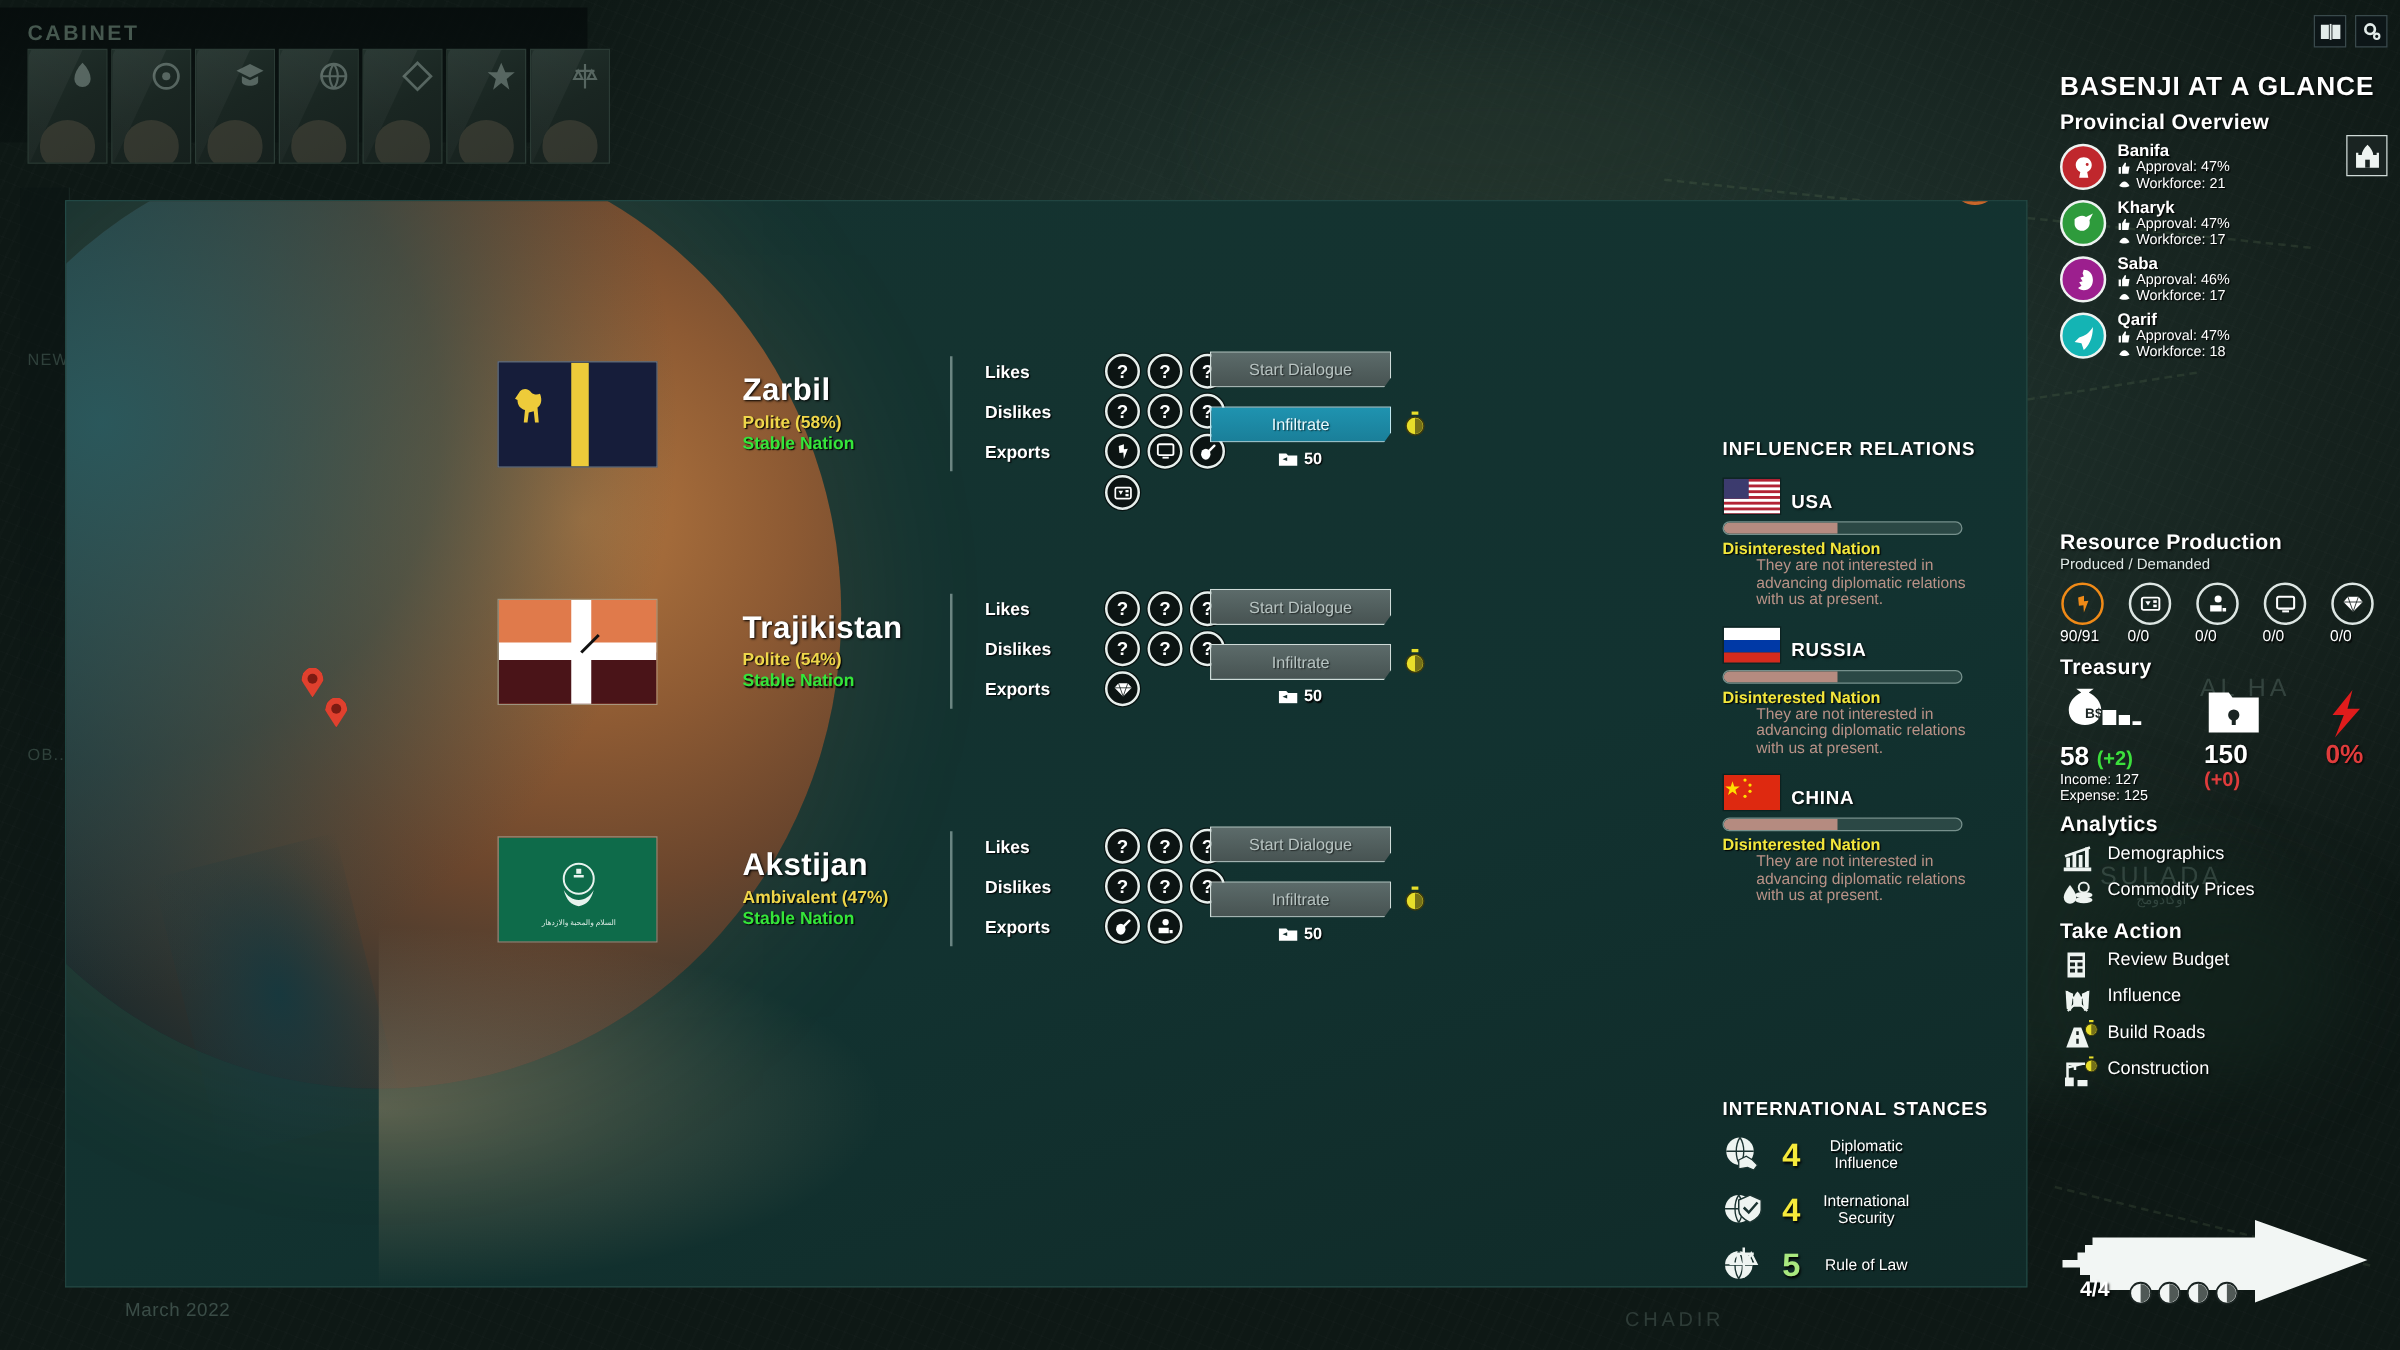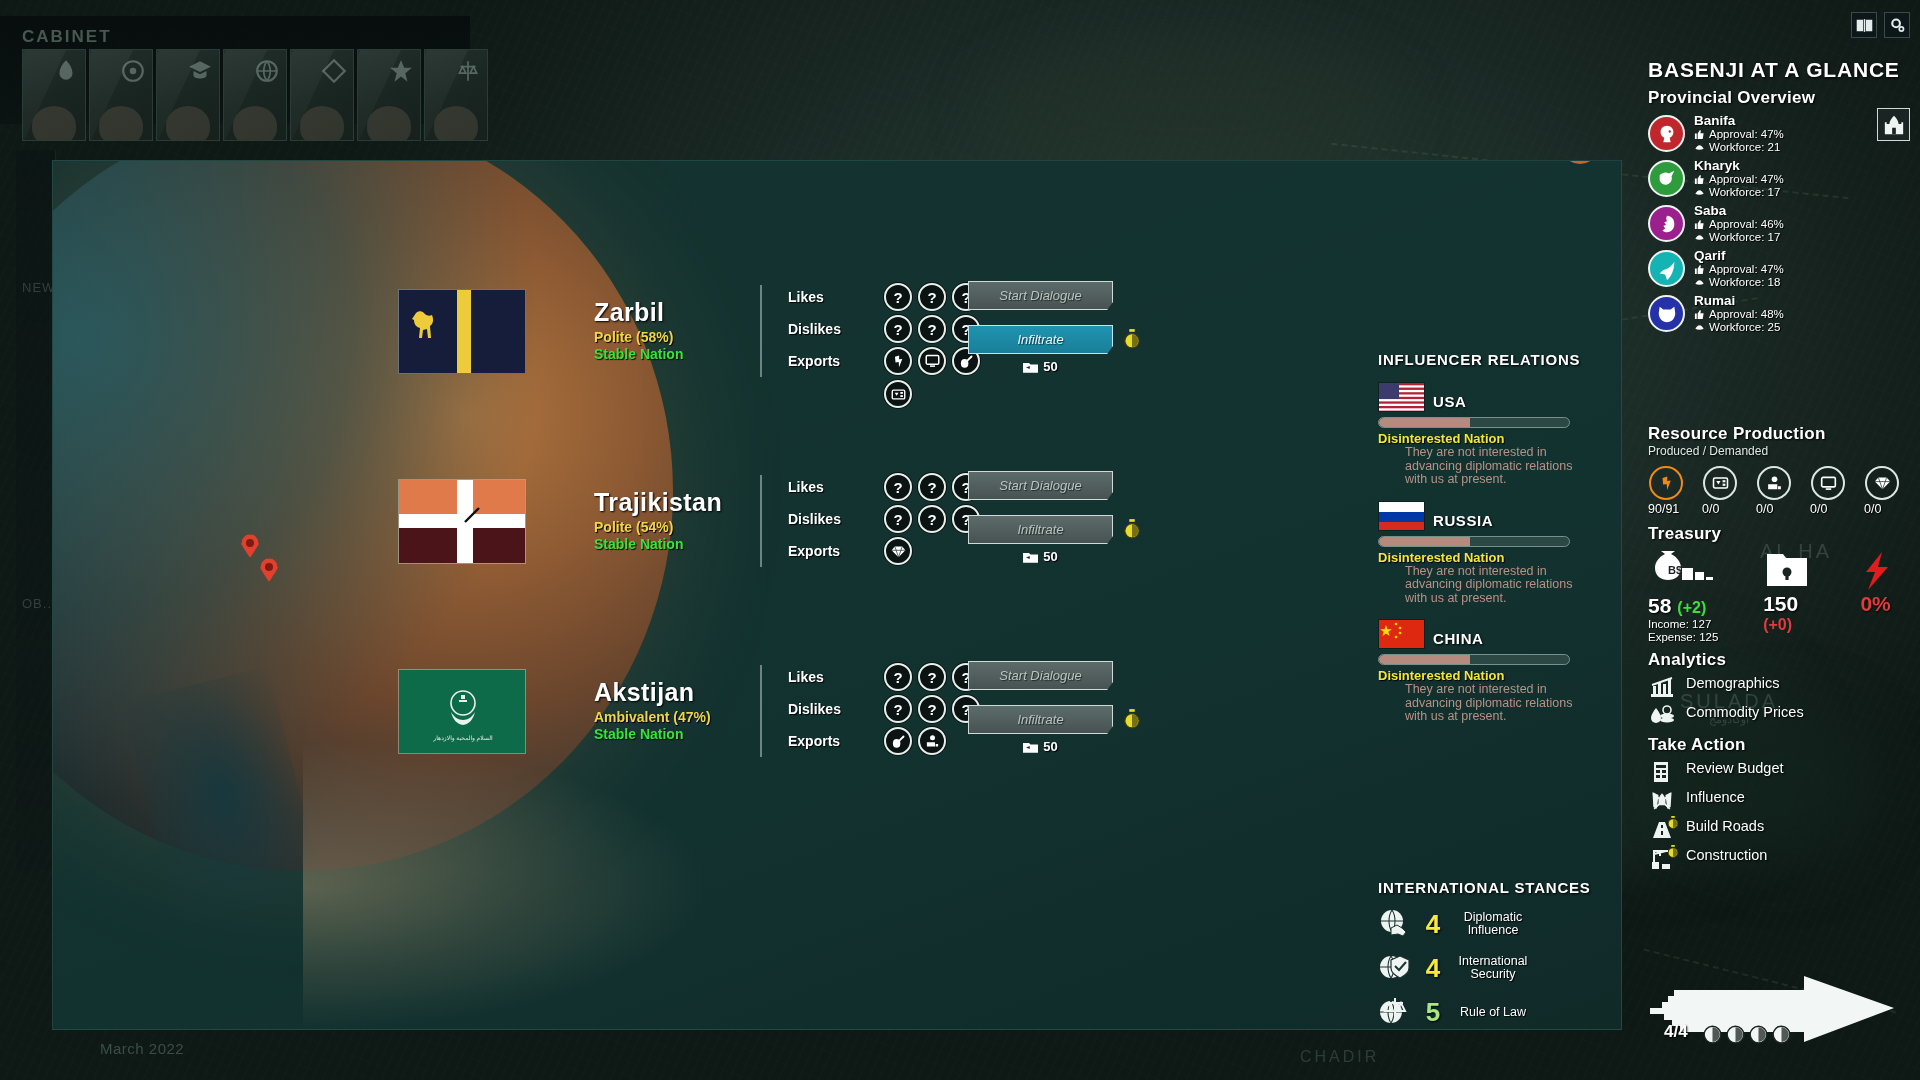--- a/index.html
+++ b/index.html
@@ -36,21 +36,21 @@
     letter-spacing:3px; font-size:20px; pointer-events:none;
   }
   .map-label small { display:block; font-size:11px; letter-spacing:1px; text-align:center; }
 
   .dash-line {
     position:absolute; height:0; border-top:2px dashed rgba(150,180,120,.13);
   }
 
   
   .cabinet {
-    position:absolute; left:0; top:16px; width:470px; height:108px;
+    position:absolute; left:0; top:6px; width:470px; height:108px;
     background: linear-gradient(180deg, rgba(6,12,12,.88), rgba(8,16,15,.55));
   }
   .cabinet-title {
     position:absolute; left:22px; top:11px;
     font-size:17px; letter-spacing:2px; color:#46584f; font-weight:bold;
   }
   .cab-cards { position:absolute; left:22px; top:33px; display:flex; gap:3px; }
   .cab-card {
     width:64px; height:92px;
     background: linear-gradient(150deg,#22312c 0%, #1a2622 48%, #16201d 100%);
@@ -171,21 +171,20 @@
 
   .btn-col { position:absolute; left:570px; top:0; width:150px; }
   .gbtn {
     position:relative; width:145px; height:29px;
     display:flex; align-items:center; justify-content:center;
     font-size:13px; color:#dce7e4; cursor:pointer;
     border:1px solid #cfdbd8;
     background: linear-gradient(180deg,#5c6b6a,#475352);
     clip-path: polygon(0 0, 100% 0, 100% 72%, 96% 100%, 0 100%);
     text-shadow:1px 1px 1px rgba(0,0,0,.55);
-    font-style:italic;
   }
   .gbtn.primary { background: linear-gradient(180deg,#1f93b0,#1a7f99); border-color:#bfe6ef; color:#eafafe; }
   .gbtn.disabled { color:#b8c4c2; }
   .btn-gap { height:15px; }
   .cost {
     margin-top:5px; width:145px; text-align:center;
     font-size:13px; font-weight:bold; text-shadow:1px 1px 1px #000;
     display:flex; align-items:center; justify-content:center; gap:5px;
   }
   .clock-icon { position:absolute; left:155px; top:4px; }
@@ -787,42 +786,20 @@
           </div>
           <div class="prov-stat">
             <svg width="11" height="11" viewBox="0 0 24 24">
                 <path fill="#fff" d="M3 17c2-5 6-8 9-8s7 3 9 8c-5 3-13 3-18 0z"></path>
               </svg>
             <span>Workforce: 18</span>
           </div>
         </div>
       </div>
 
-      <div class="prov-row">
-        <div class="prov-emblem" style="background:#2531a8;">
-          <svg width="22" height="22" viewBox="0 0 24 24">
-              <path fill="#fff" d="M4 4l4 3h8l4-3 1 7c0 6-4 10-9 10S3 17 3 11z"></path>
-            </svg>
-        </div>
-        <div>
-          <div class="prov-name">Rumai</div>
-          <div class="prov-stat">
-            <svg width="11" height="11" viewBox="0 0 24 24">
-                <path fill="#fff" d="M2 10h4v12H2zM8 10l5-8 2 1-1 6h7l-2 13H8z"></path>
-              </svg>
-            <span>Approval: 48%</span>
-          </div>
-          <div class="prov-stat">
-            <svg width="11" height="11" viewBox="0 0 24 24">
-                <path fill="#fff" d="M3 17c2-5 6-8 9-8s7 3 9 8c-5 3-13 3-18 0z"></path>
-              </svg>
-            <span>Workforce: 25</span>
-          </div>
-        </div>
-      </div>
     </div>
 
     <div class="mosque-btn">
       <svg width="22" height="22" viewBox="0 0 24 24">
         <path fill="#eef4f1" d="M12 2c3 3 5 6 5 9H7c0-3 2-6 5-9zM3 11h18v11H3zM2 9h2v13H2zm18 0h2v13h-2z"></path>
         <rect x="10" y="15" width="4" height="7" fill="#1a2422"></rect>
       </svg>
     </div>
 
     <div class="res-block">

